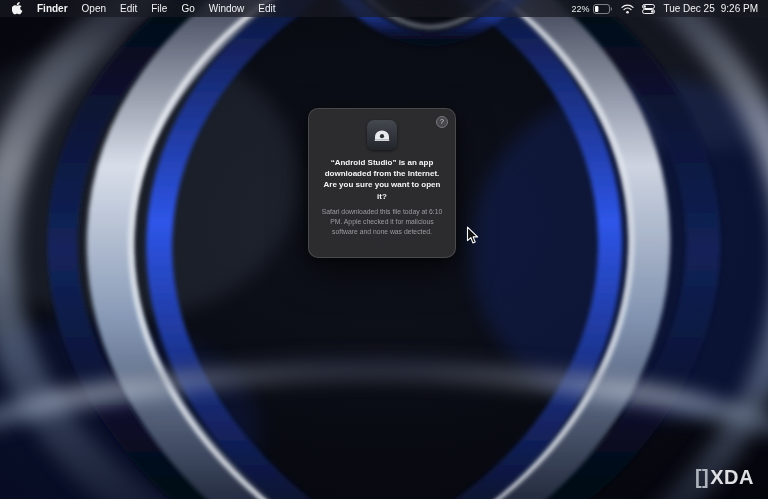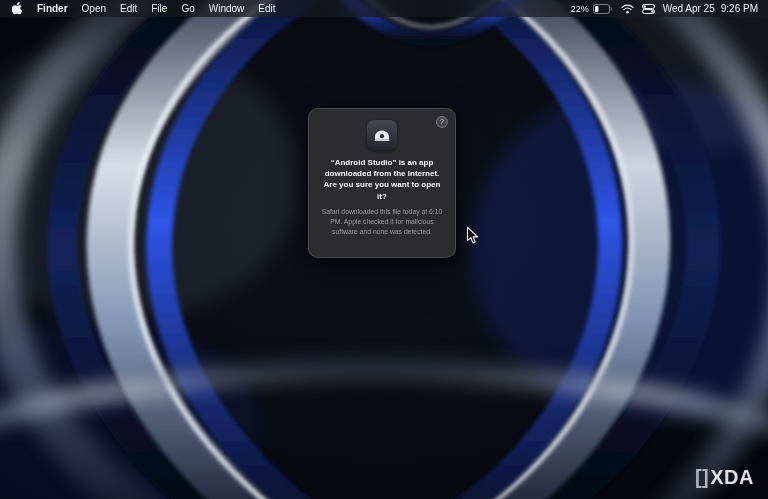--- a/index.html
+++ b/index.html
@@ -178,21 +178,21 @@
       </svg>
       <svg width="13" height="10" viewBox="0 0 13 10">
         <g fill="none" stroke="#f2f3f5" stroke-width="1">
           <rect x="0.5" y="0.5" width="12" height="4" rx="2"></rect>
           <rect x="0.5" y="5.5" width="12" height="4" rx="2"></rect>
         </g>
         <circle cx="2.7" cy="2.5" r="1.3" fill="#f2f3f5"></circle>
         <circle cx="10.3" cy="7.5" r="1.3" fill="#f2f3f5"></circle>
       </svg>
       <span class="clock">
-        <span>Wed Apr 25</span>
+        <span>Tue Dec 25</span>
         <span>9:26 PM</span>
       </span>
     </div>
   </header>
 
   <section class="dialog">
     <button class="help">?</button>
 
     <div class="app-icon">
       <svg width="18" height="16" viewBox="0 0 18 16">

